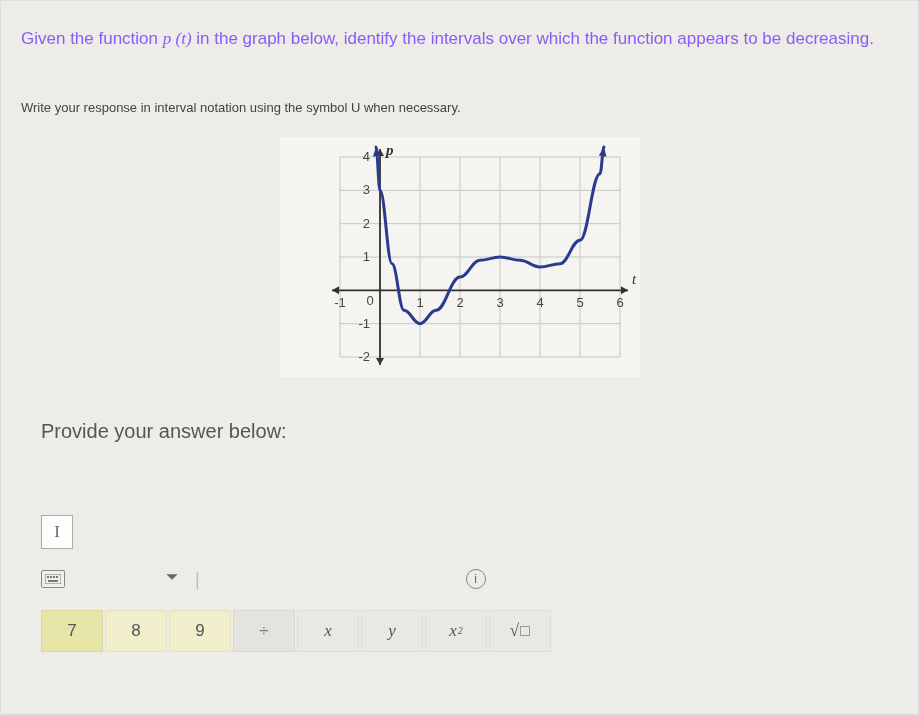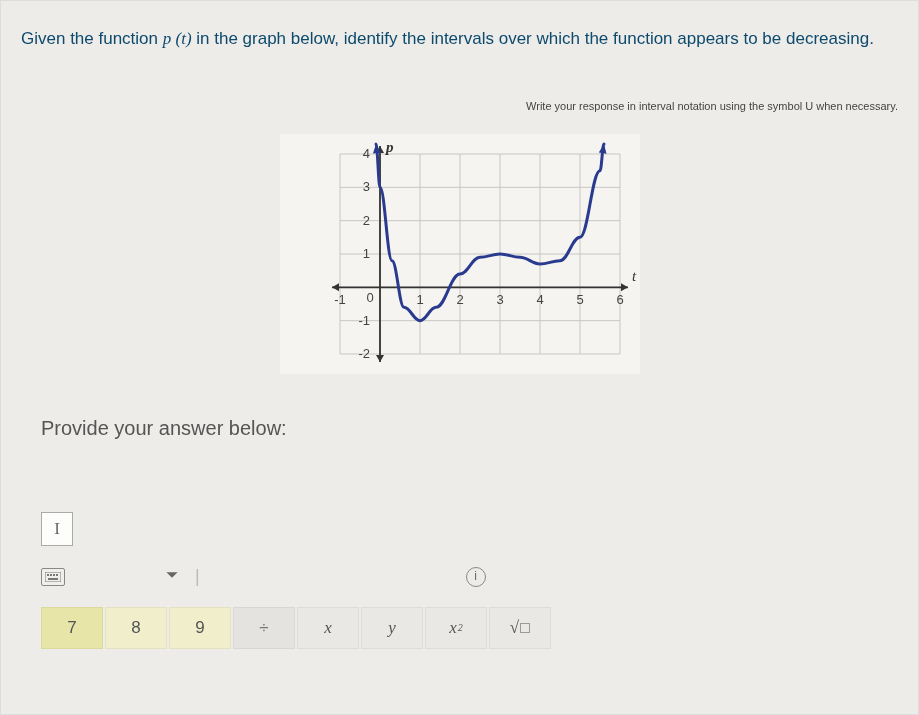--- a/index.html
+++ b/index.html
@@ -15,28 +15,27 @@
     }
     .content {
       padding: 8px 20px 0 20px;
       background: #eeece8;
       height: 100%;
       border: 1px solid #ddd;
       position: relative;
     }
     .question-text {
       margin-top: 18px;
-      color: #0c4a6e;
+      color: #8b5cf6;
       font-size: 17px;
     }
     .instruction-text {
       margin-top: 48px;
       color: #444;
-      font-size: 11px;
-      text-align: right;
+      font-size: 13px;
     }
     .graph-wrap {
       margin-top: 20px;
       display: flex;
       justify-content: center;
     }
     svg.graph {
       background: #f5f4f1;
     }
     .answer-label {

